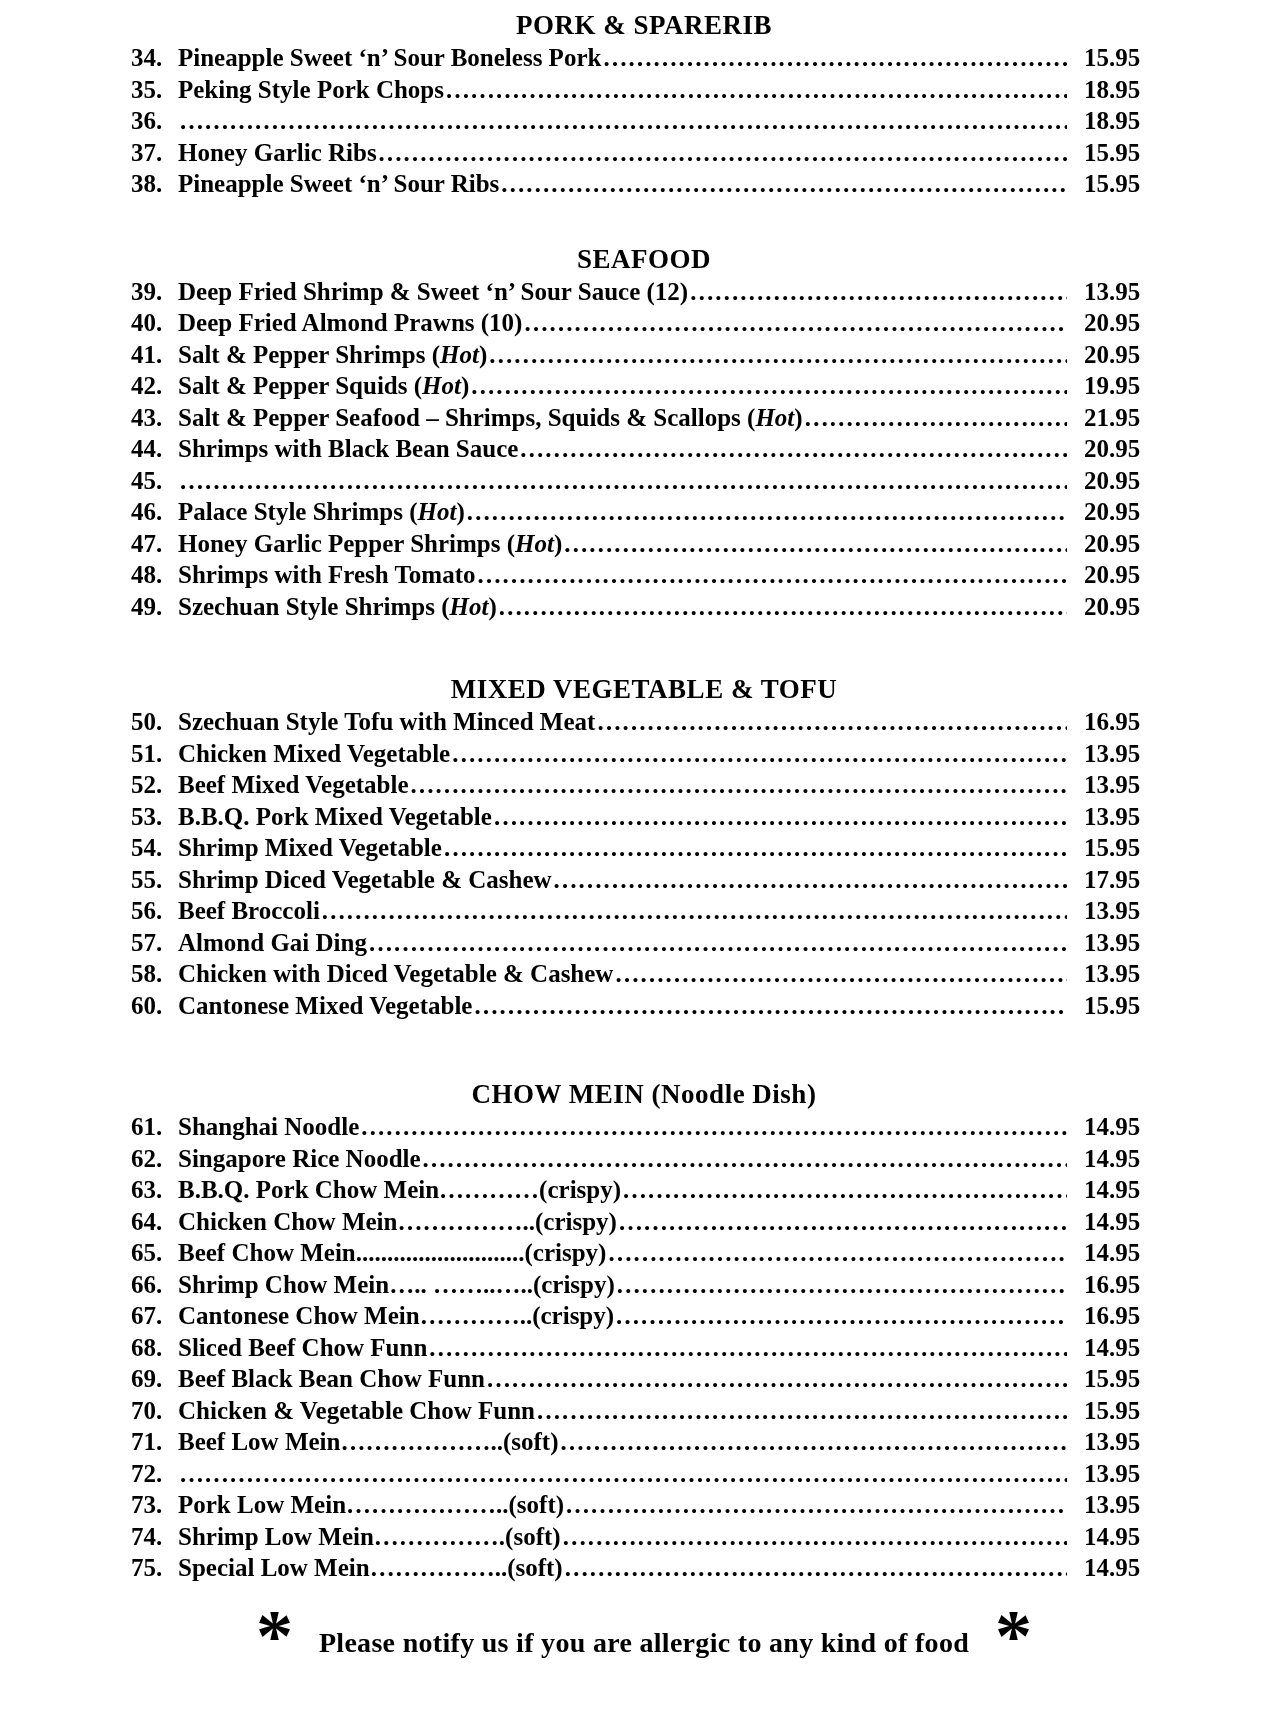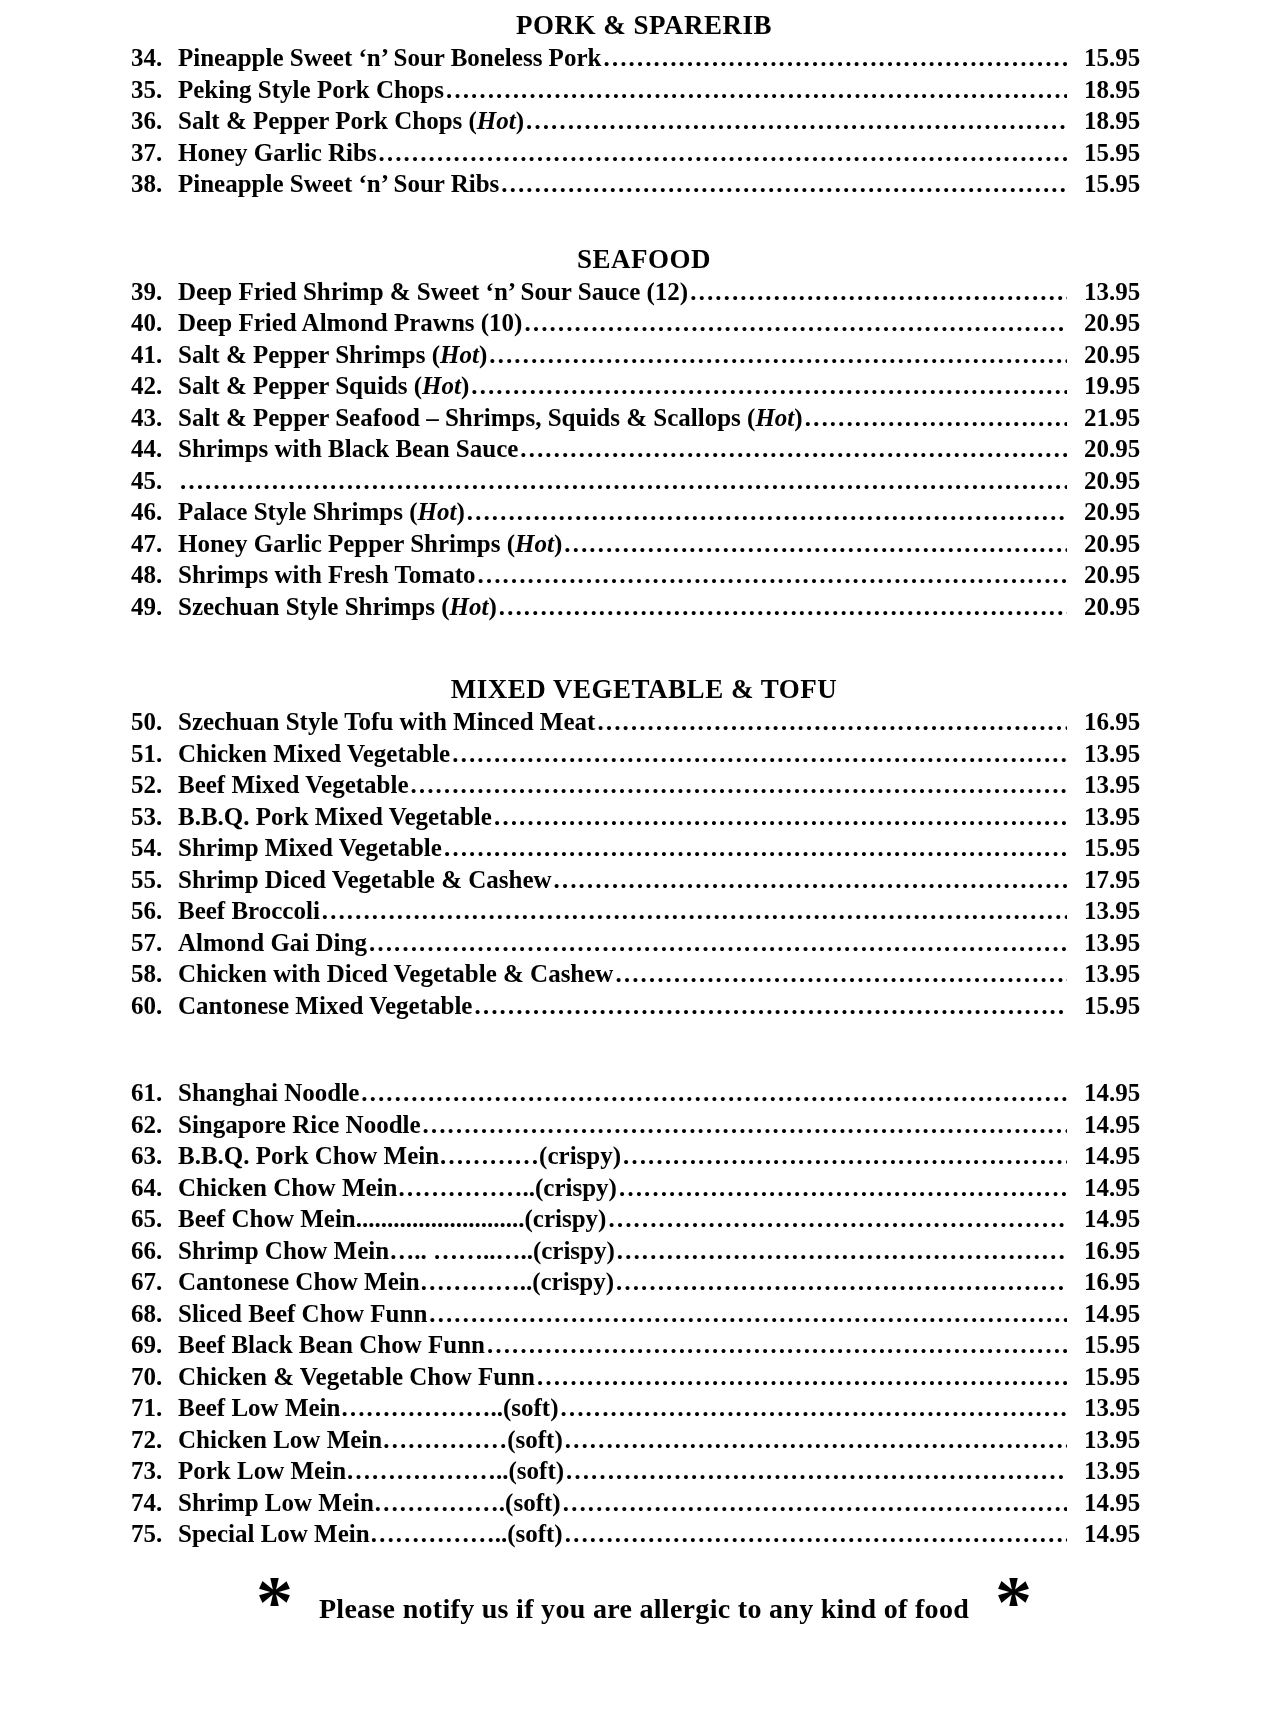--- a/index.html
+++ b/index.html
@@ -103,21 +103,20 @@
 
   <div class="item-row">
     <span class="item-num">35.</span>
     <span class="item-name">Peking Style Pork Chops</span>
     <span class="leader" aria-hidden="true"></span>
     <span class="item-price">18.95</span>
   </div>
 
   <div class="item-row">
     <span class="item-num">36.</span>
-    <span class="item-name">Salt &amp; Pepper Pork Chops (<i>Hot</i>)</span>
     <span class="leader" aria-hidden="true"></span>
     <span class="item-price">18.95</span>
   </div>
 
   <div class="item-row">
     <span class="item-num">37.</span>
     <span class="item-name">Honey Garlic Ribs</span>
     <span class="leader" aria-hidden="true"></span>
     <span class="item-price">15.95</span>
   </div>
@@ -282,20 +281,21 @@
   <div class="item-row">
     <span class="item-num">60.</span>
     <span class="item-name">Cantonese Mixed Vegetable</span>
     <span class="leader" aria-hidden="true"></span>
     <span class="item-price">15.95</span>
   </div>
 </div>
   </section>
 
   <section class="menu-section s4">
+    <h2 class="section-title">CHOW MEIN (Noodle Dish)</h2>
     <div class="items">
   <div class="item-row">
     <span class="item-num">61.</span>
     <span class="item-name">Shanghai Noodle</span>
     <span class="leader" aria-hidden="true"></span>
     <span class="item-price">14.95</span>
   </div>
 
   <div class="item-row">
     <span class="item-num">62.</span>
@@ -362,21 +362,20 @@
 
   <div class="item-row">
     <span class="item-num">71.</span>
     <span class="item-name">Beef Low Mein………………..(soft)</span>
     <span class="leader" aria-hidden="true"></span>
     <span class="item-price">13.95</span>
   </div>
 
   <div class="item-row">
     <span class="item-num">72.</span>
-    <span class="item-name">Chicken Low Mein……………(soft)</span>
     <span class="leader" aria-hidden="true"></span>
     <span class="item-price">13.95</span>
   </div>
 
   <div class="item-row">
     <span class="item-num">73.</span>
     <span class="item-name">Pork Low Mein………………..(soft)</span>
     <span class="leader" aria-hidden="true"></span>
     <span class="item-price">13.95</span>
   </div>

